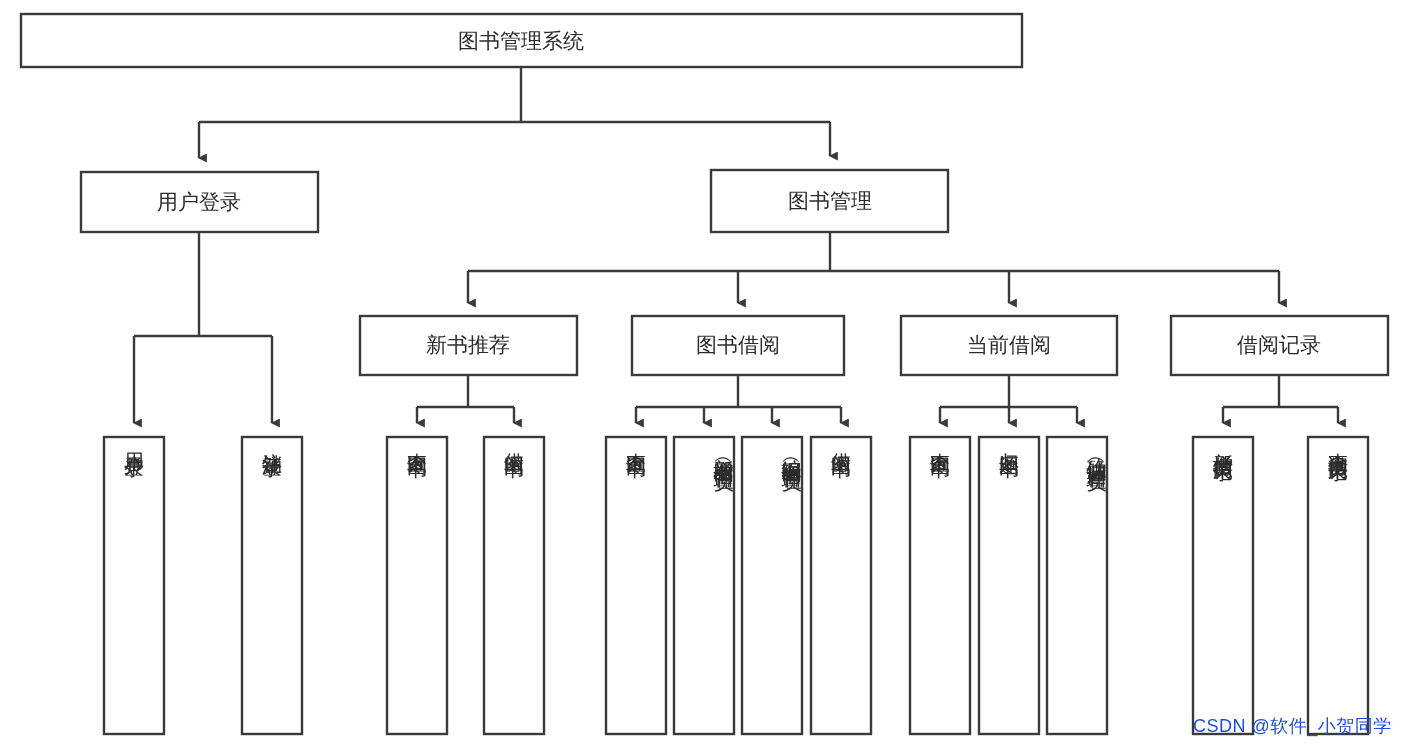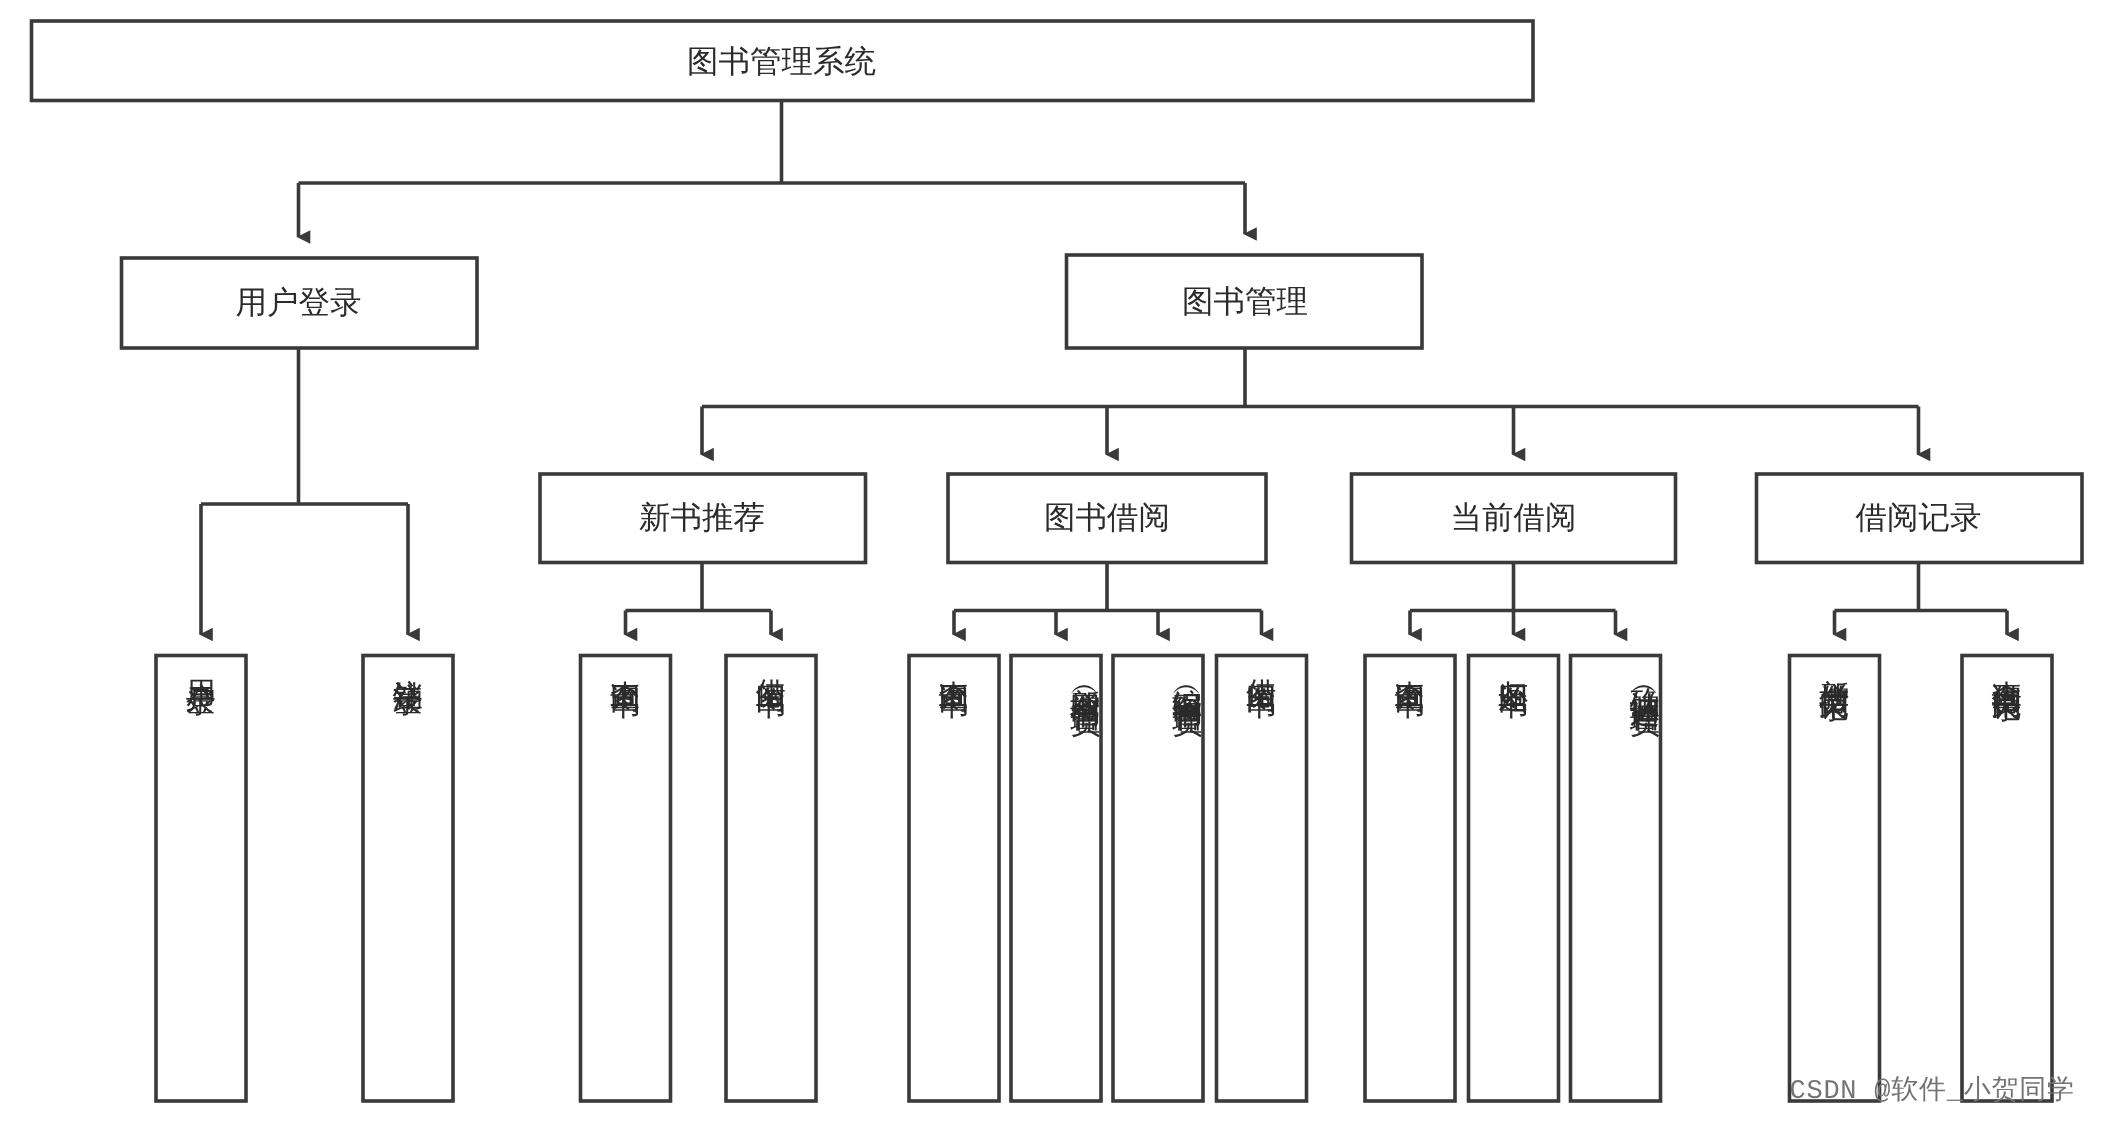--- a/index.html
+++ b/index.html
@@ -64,23 +64,23 @@
     align-items: center;
     justify-content: flex-start;
     white-space: nowrap;
     pointer-events: none;
   }
   .leaf-label.start-top {
     align-items: flex-start;
   }
   .watermark {
     position: absolute;
-    font-family: Liberation Mono, monospace;
+    font-family: Liberation Sans, sans-serif;
     font-size: 18px;
-    color: #737373;
+    color: #1d4ed8;
     white-space: nowrap;
     letter-spacing: 0.5px;
   }
 </style>
 </head>
 <body>
 
 <div id="diagram-root">
 
   <svg id="tree-svg" viewBox="0 0 1405 747">

